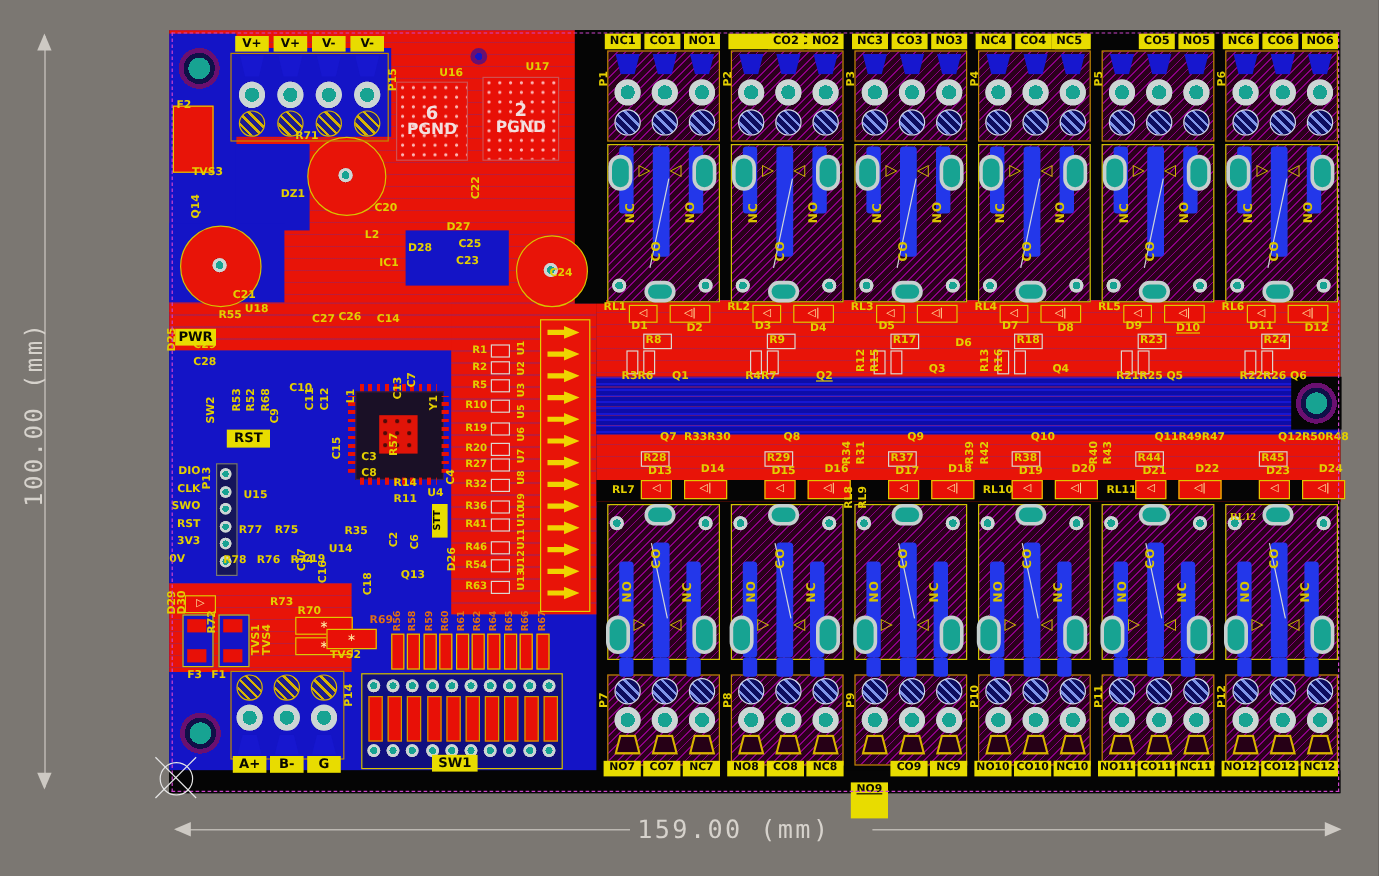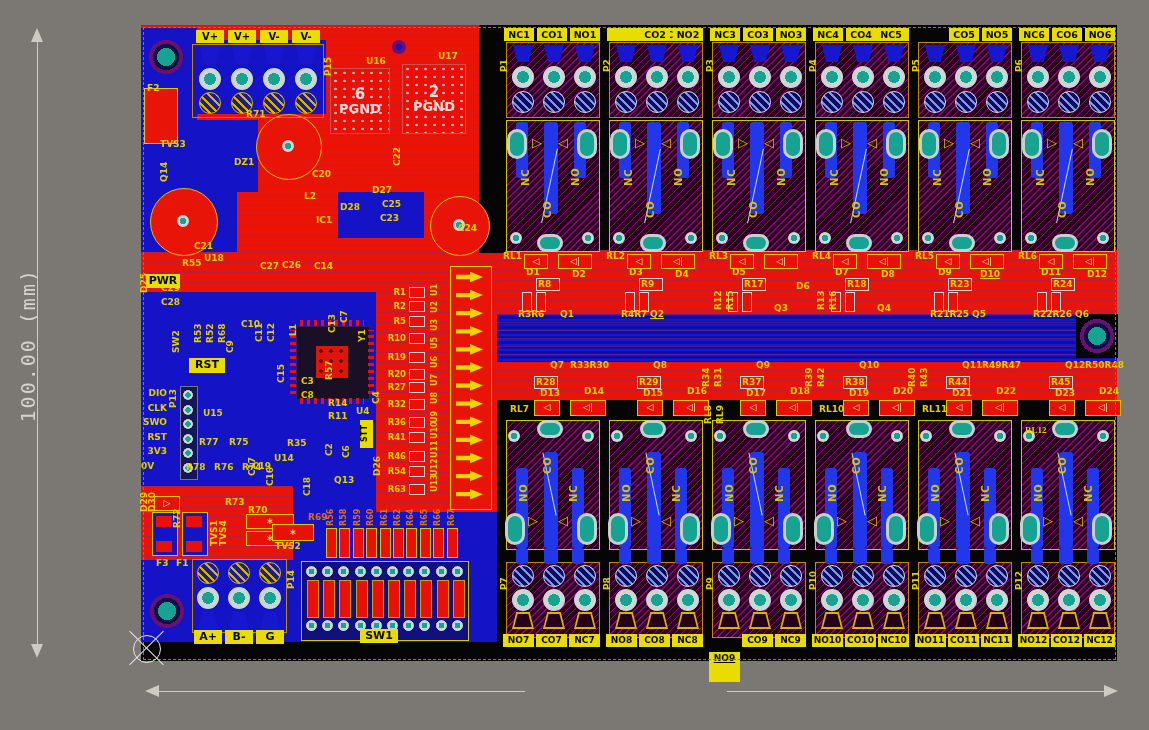--- a/index.html
+++ b/index.html
@@ -195,21 +195,21 @@
       <div class="oval" style="position: absolute; left: 643px; top: 237px; width: 20px; height: 12px; border-radius: 6px;"></div>
       <div class="sl" style="position: absolute; left: 606px; top: 252px; width: 22px; height: 10px;">RL2</div>
       <div class="dbox" style="position: absolute; left: 627px; top: 254px; width: 22px; height: 13px;">◁</div>
       <div class="dbox" style="position: absolute; left: 661px; top: 254px; width: 32px; height: 13px;">◁|</div>
       <div class="sl" style="position: absolute; left: 629px; top: 268px; width: 20px; height: 10px;">D3</div>
       <div class="sl" style="position: absolute; left: 675px; top: 270px; width: 20px; height: 10px;">D4</div>
       <div class="rlab" style="position: absolute; left: 639px; top: 278px; width: 20px; height: 11px;">R9</div>
       <div class="rsm" style="position: absolute; left: 625px; top: 292px; width: 10px; height: 20px;"></div>
       <div class="rsm" style="position: absolute; left: 639px; top: 292px; width: 10px; height: 20px;"></div>
       <div class="sl" style="position: absolute; left: 621px; top: 310px; width: 34px; height: 10px;">R4R7</div>
-      <div class="sl" style="position: absolute; left: 650px; top: 310px; width: 18px; height: 10px; text-decoration: underline;">Q2</div>
+      <div class="sl" style="position: absolute; left: 680px; top: 310px; width: 18px; height: 10px; text-decoration: underline;">Q2</div>
       <div class="tag" style="position: absolute; left: 710px; top: 28px; width: 30px; height: 13px; font-size: 9.5px;">NC3</div>
       <div class="tag" style="position: absolute; left: 743px; top: 28px; width: 30px; height: 13px; font-size: 9.5px;">CO3</div>
       <div class="tag" style="position: absolute; left: 776px; top: 28px; width: 30px; height: 13px; font-size: 9.5px;">NO3</div>
       <div class="sl v" style="position: absolute; left: 706px; top: 46px; width: 10px; height: 26px; font-size: 9px;">P3</div>
       <div class="hx" style="position: absolute; left: 712px; top: 42px; width: 92px; height: 74px; border: 1px solid rgb(192, 138, 0); z-index: 18;"></div>
       <div class="trapb" style="position: absolute; left: 717px; top: 45px; width: 24px; height: 17px;"></div>
       <div class="pad" style="position: absolute; left: 718px; top: 66px; width: 22px; height: 22px;"></div>
       <div class="screw b" style="position: absolute; left: 718px; top: 91px; width: 22px; height: 22px;"></div>
       <div class="trapb" style="position: absolute; left: 748px; top: 45px; width: 24px; height: 17px;"></div>
       <div class="pad" style="position: absolute; left: 749px; top: 66px; width: 22px; height: 22px;"></div>
@@ -921,19 +921,20 @@
 
   <div class="dim" style="left:37px;top:30px;width:1px;height:626px"></div>
   <div class="arrow" style="left:31px;top:28px;border-width:0 6px 14px 6px;border-color:transparent transparent #cdc9c3 transparent"></div>
   <div class="arrow" style="left:31px;top:644px;border-width:14px 6px 0 6px;border-color:#cdc9c3 transparent transparent transparent"></div>
   <div class="dimtxt v" style="left:16px;top:268px">100.00 (mm)</div>
 
   <div class="dim" style="left:147px;top:691px;width:378px;height:1px"></div>
   <div class="dim" style="left:727px;top:691px;width:386px;height:1px"></div>
   <div class="arrow" style="left:145px;top:685px;border-width:6px 14px 6px 0;border-color:transparent #cdc9c3 transparent transparent"></div>
   <div class="arrow" style="left:1104px;top:685px;border-width:6px 0 6px 14px;border-color:transparent transparent transparent #cdc9c3"></div>
+  <div class="dimtxt" style="left:531px;top:679px;font-size:21px">159.00 (mm)</div>
 
   <div class="abs" style="left:122px;top:624px;width:48px;height:48px;z-index:42">
     <div class="abs" style="left:11px;top:11px;width:26px;height:26px;border:1px solid #e6e6e6;border-radius:50%"></div>
     <div class="abs" style="left:24px;top:0;width:1px;height:48px;background:#e6e6e6;transform:rotate(45deg)"></div>
     <div class="abs" style="left:24px;top:0;width:1px;height:48px;background:#e6e6e6;transform:rotate(-45deg)"></div>
   </div>
 </div>
 
 </body></html>

